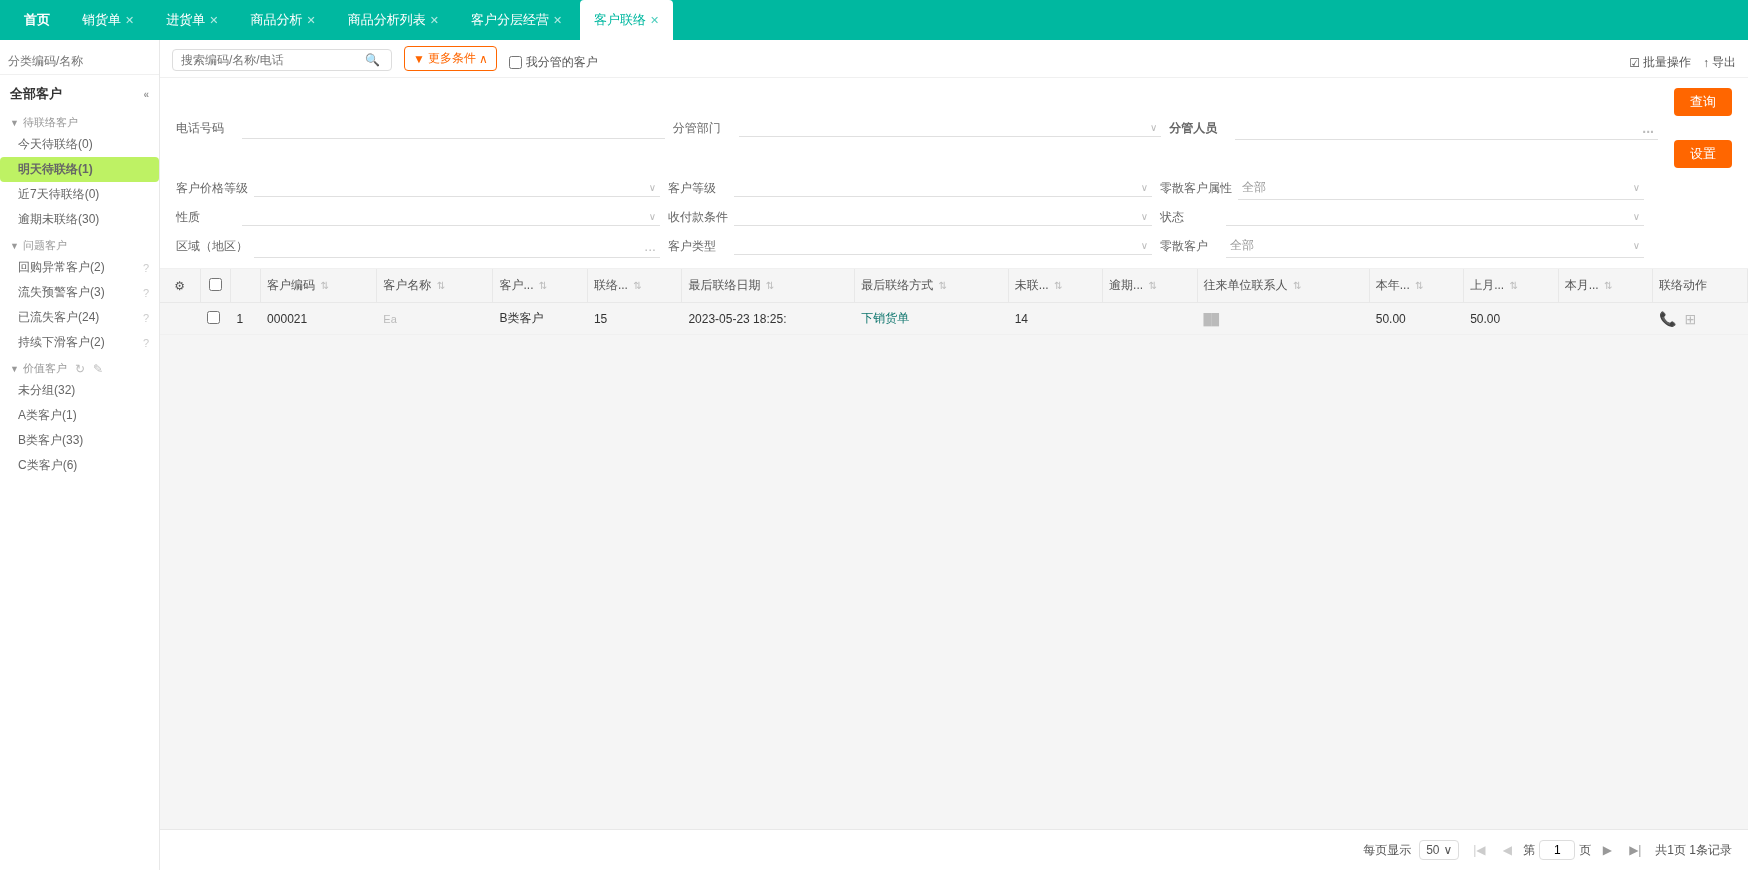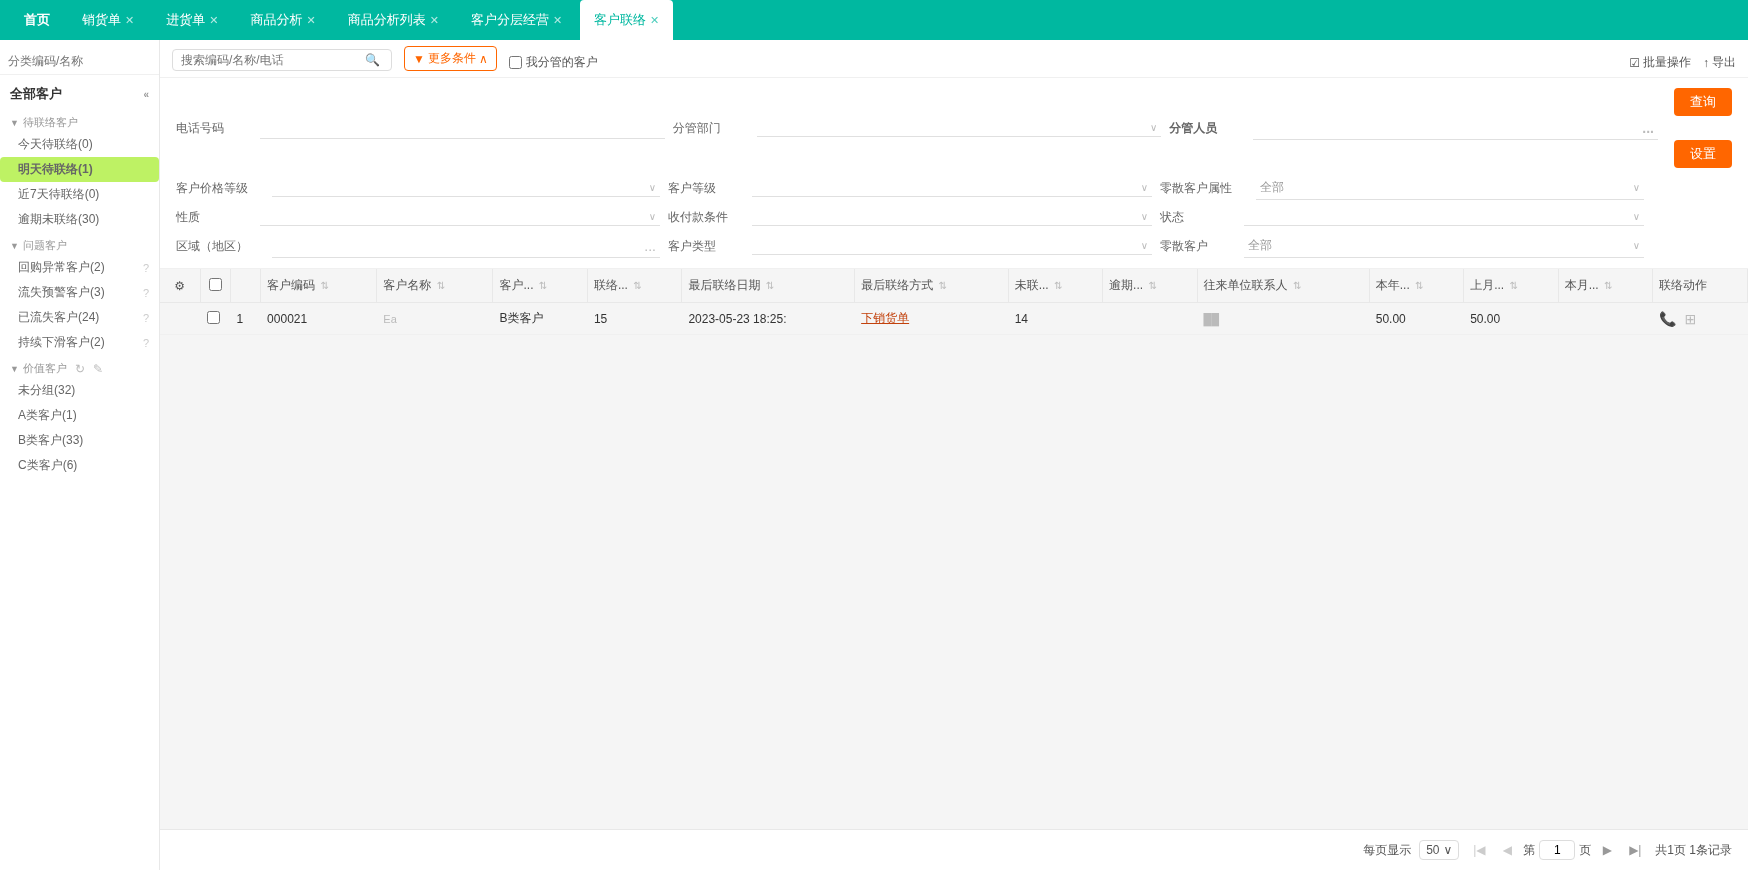--- a/index.html
+++ b/index.html
@@ -39,37 +39,37 @@
     .filter-btn { display: flex; align-items: center; gap: 3px; color: #ff6600; cursor: pointer; border: 1px solid #ff6600; border-radius: 4px; padding: 3px 8px; font-size: 12px; }
     .checkbox-label { display: flex; align-items: center; gap: 4px; color: #555; cursor: pointer; font-size: 12px; }
     .spacer { flex: 1; }
     .batch-btn { display: flex; align-items: center; gap: 3px; color: #555; cursor: pointer; font-size: 12px; }
     .export-btn { display: flex; align-items: center; gap: 3px; color: #555; cursor: pointer; font-size: 12px; }
 
     
     .filter-panel { background: #fff; padding: 10px 16px; border-bottom: 1px solid #f0f0f0; }
     .filter-row { display: flex; align-items: center; gap: 8px; margin-bottom: 8px; }
     .filter-row:last-child { margin-bottom: 0; }
-    .filter-field { display: flex; align-items: center; gap: 24px; flex: 1; min-width: 0; }
+    .filter-field { display: flex; align-items: center; gap: 6px; flex: 1; min-width: 0; }
     .filter-label { color: #666; font-size: 12px; white-space: nowrap; min-width: 60px; }
     .filter-input { flex: 1; border: none; border-bottom: 1px solid #e0e0e0; padding: 3px 0; font-size: 12px; color: #333; outline: none; background: transparent; }
     .filter-select { flex: 1; display: flex; align-items: center; justify-content: space-between; border-bottom: 1px solid #e0e0e0; padding: 3px 4px; cursor: pointer; color: #999; font-size: 12px; }
     .filter-select .chevron { color: #bbb; font-size: 10px; }
     .query-btn { background: #ff6600; color: #fff; border: none; border-radius: 4px; padding: 5px 16px; cursor: pointer; font-size: 13px; white-space: nowrap; }
     .reset-btn { background: #ff6600; color: #fff; border: none; border-radius: 4px; padding: 5px 16px; cursor: pointer; font-size: 13px; white-space: nowrap; margin-top: 4px; }
     .filter-actions { display: flex; flex-direction: column; gap: 20px; margin-left: 8px; }
     .dots { color: #bbb; font-size: 14px; cursor: pointer; margin-left: 4px; }
     table { width: 100%; border-collapse: collapse; font-size: 12px; }
     thead tr { background: #f5f5f5; border-bottom: 1px solid #e8e8e8; }
     th { padding: 8px 6px; text-align: left; font-weight: normal; color: #555; border-right: 1px solid #e8e8e8; white-space: nowrap; cursor: pointer; user-select: none; font-size: 12px; }
     th:first-child { width: 40px; text-align: center; }
     td { padding: 7px 6px; border-bottom: 1px solid #f0f0f0; border-right: 1px solid #f5f5f5; color: #333; white-space: nowrap; }
     td:first-child { text-align: center; color: #999; }
     .sort-icon { color: #bbb; font-size: 10px; margin-left: 2px; }
-    .link-text { color: #c2410c; cursor: pointer; text-decoration: underline; }
+    .link-text { color: #0f766e; cursor: pointer; }
     .action-icons { display: flex; gap: 8px; align-items: center; }
     .action-icon { color: #bbb; cursor: pointer; font-size: 14px; }
 
     
     .footer { background: #fff; border-top: 1px solid #e8e8e8; padding: 8px 16px; display: flex; align-items: center; justify-content: flex-end; gap: 8px; font-size: 12px; color: #555; }
     .page-size-select { border: 1px solid #ddd; border-radius: 4px; padding: 2px 6px; font-size: 12px; display: flex; align-items: flex-end; gap: 4px; cursor: pointer; }
     .page-nav { display: flex; align-items: center; gap: 4px; }
     .page-btn { width: 24px; height: 24px; display: flex; align-items: center; justify-content: center; cursor: pointer; color: #999; font-size: 12px; border: 1px solid transparent; border-radius: 3px; }
     .page-btn.disabled { color: #ccc; cursor: not-allowed; }
     .page-input { border: 1px solid #ddd; border-radius: 4px; padding: 2px 6px; width: 36px; text-align: center; font-size: 12px; }

